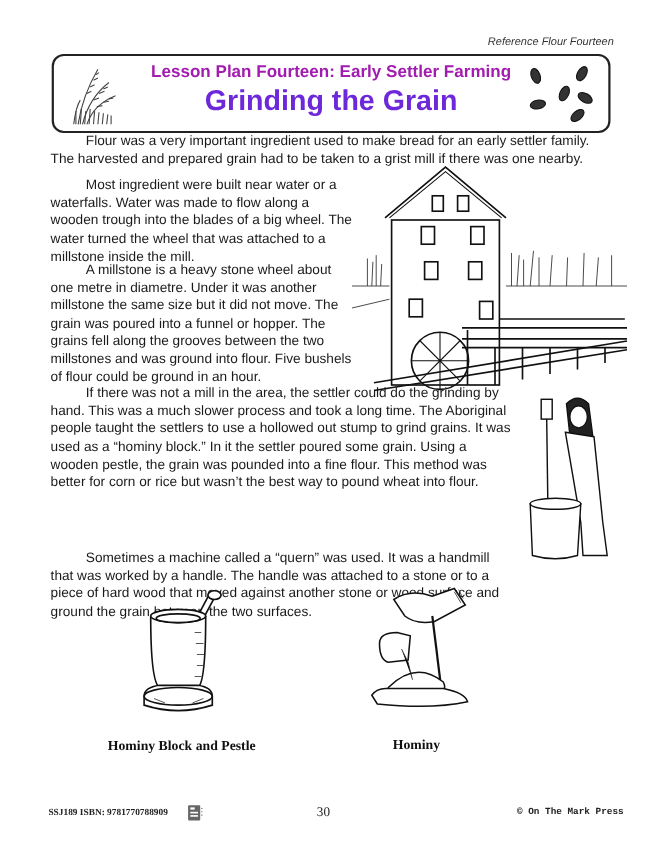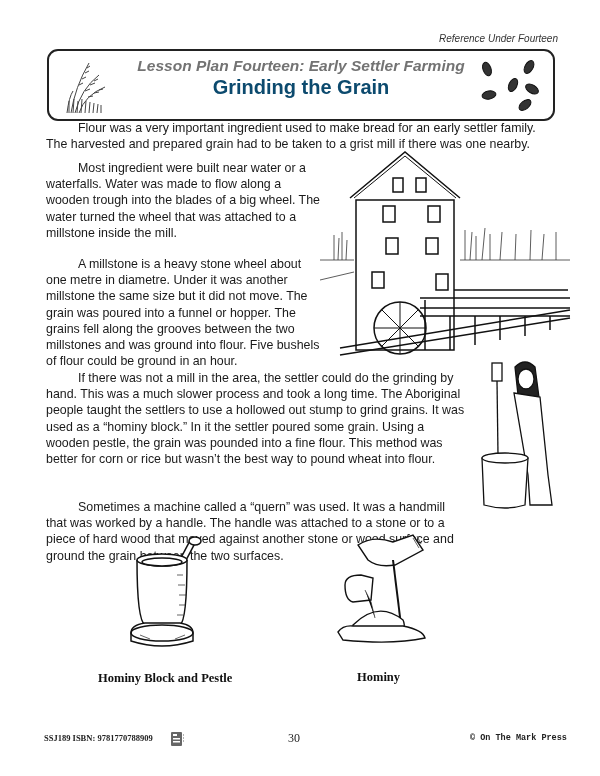--- a/index.html
+++ b/index.html
@@ -1,45 +1,45 @@
 <!DOCTYPE html>
 <html><head>
 <meta charset="utf-8">
 <style>
   html, body { margin:0; padding:0; background:#fff; }
   body { width:600px; height:776px; position:relative; overflow:hidden; font-family:"Liberation Sans", sans-serif; color:#1a1a1a; }
   .ref-card { position:absolute; top:33px; right:42px; font-size:10px; font-style:italic; color:#333; }
   .header-box { position:absolute; left:47px; top:49px; width:508px; height:72px; border:2px solid #222; border-radius:11px; box-sizing:border-box; }
-  .header-sub { position:absolute; left:0; right:0; top:6px; text-align:center; font-size:15.5px; font-weight:bold; color:#737373;font-style:italic; }
-  .header-title { position:absolute; left:0; right:0; top:25px; text-align:center; font-size:20px; font-weight:bold; color:#0c4a6e; }
+  .header-sub { position:absolute; left:0; right:0; top:6px; text-align:center; font-size:15.5px; font-weight:bold; color:#a21caf; }
+  .header-title { position:absolute; left:0; right:0; top:25px; text-align:center; font-size:26px; font-weight:bold; color:#6d28d9; }
   .wheat { position:absolute; left:14px; top:6px; width:46px; height:58px; }
   .seeds { position:absolute; right:12px; top:6px; width:64px; height:58px; }
   .para { position:absolute; font-size:12.4px; line-height:16.2px; color:#1a1a1a; }
   .indent { display:inline-block; width:32px; }
   .p1 { left:46px; top:120px; width:500px; }
   .p2 { left:46px; top:160px; width:275px; }
-  .p3 { left:46px; top:256px; width:275px; }
-  .p4 { left:46px; top:370px; width:420px; }
+  .p3 { left:46px; top:237px; width:275px; }
+  .p4 { left:46px; top:349px; width:420px; }
   .p5 { left:46px; top:459px; width:420px;margin-top:40px; }
   .mill { position:absolute; left:320px; top:150px; width:262px; height:210px; }
   .woman { position:absolute; left:470px; top:355px; width:95px; height:160px; }
   .mortar { position:absolute; left:125px; top:535px; width:80px; height:118px; }
   .quern { position:absolute; left:333px; top:530px; width:100px; height:115px; }
   .caption { position:absolute; font-family:"Liberation Serif", serif; font-weight:bold; font-size:12.5px; color:#111; }
   .cap1 { left:98px; top:671px; }
   .cap2 { left:357px; top:670px; }
   .footer-left { position:absolute; left:44px; top:733px; font-family:Liberation Serif, serif; font-weight:bold; font-size:8.5px; color:#222; }
   .footer-icon { position:absolute; left:169px; top:731px; width:16px; height:16px; }
   .footer-page { position:absolute; left:288px; top:731px; font-family:"Liberation Serif", serif; font-size:12px; color:#222; }
   .footer-right { position:absolute; left:470px; top:733px; font-family:Liberation Mono, monospace; font-weight:bold; font-size:8.5px; color:#222; }
 </style>
 </head>
 <body>
 
-<div class="ref-card">Reference Under Fourteen</div>
+<div class="ref-card">Reference Flour Fourteen</div>
 
 <div class="header-box">
   <svg class="wheat" viewBox="0 0 46 58">
     <g stroke="#444" stroke-width="1" fill="none">
       <path d="M8 56 Q12 30 26 6"></path>
         <path d="M12 56 Q18 32 36 18"></path>
         <path d="M16 56 Q22 38 42 30"></path>
       <path d="M4 56 Q6 40 10 34"></path>
       <path d="M6 56 L6 44 M10 56 L11 42 M14 56 L15 44 M18 56 L19 42 M22 56 L23 44 M26 56 L27 45 M30 56 L31 46 M34 56 L35 47 M38 56 L38 48"></path>
       <path d="M16 28 l4 -2 M19 22 l4 -2 M22 16 l4 -2 M24 11 l3 -2 M22 34 l5 -2 M27 28 l5 -2 M31 24 l4 -2 M25 40 l5 -1 M31 36 l5 -1 M36 33 l4 -1"></path>

